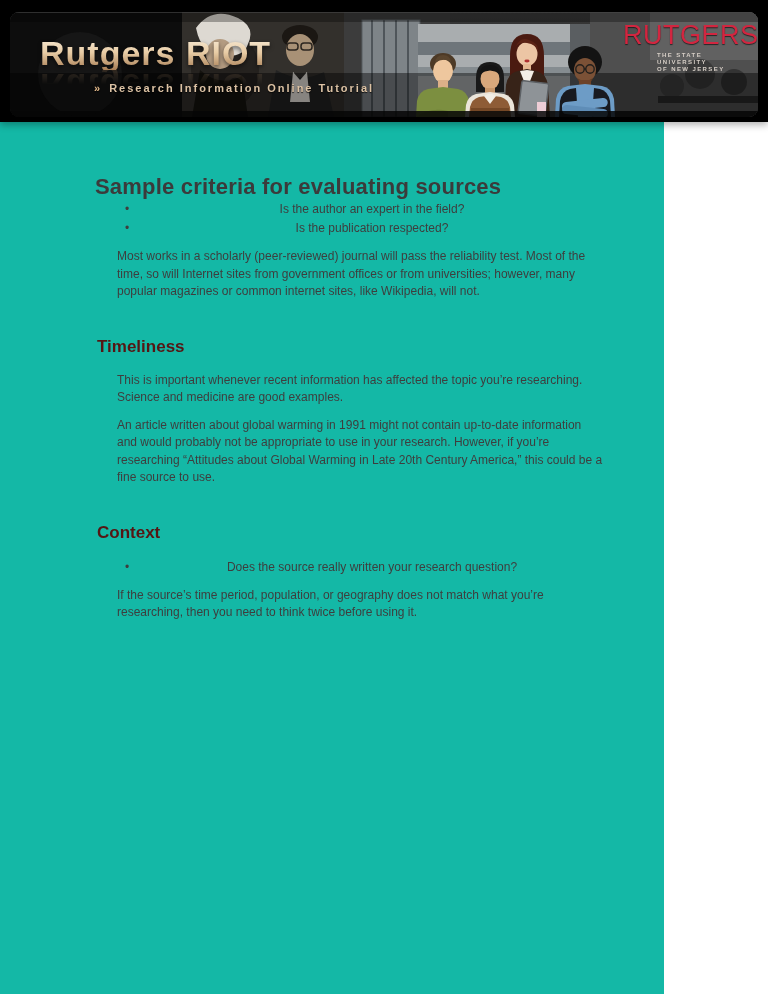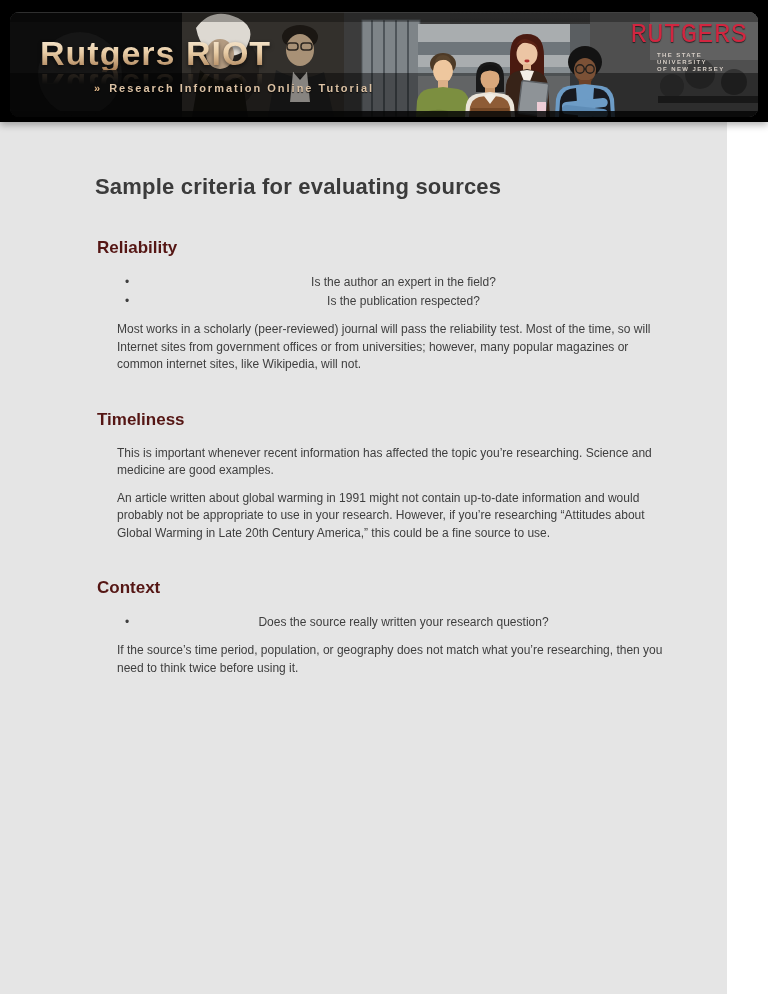--- a/index.html
+++ b/index.html
@@ -2,21 +2,21 @@
 <html><head>
 <meta charset="utf-8">
 <style>
   * { box-sizing: border-box; }
   html, body { margin: 0; padding: 0; }
   body {
     width: 768px;
     background: #ffffff;
     font-family: "Liberation Sans", sans-serif;
   }
-  .page { width: 727px; min-height: 994px; background: #e5e5e5; }
+  .page { width: 664px; min-height: 994px; background: #14b8a6; }
 
   
   .banner {
     position: relative;
     width: 768px;
     height: 122px;
     background: #000;
     box-shadow: 0 3px 7px rgba(0,0,0,0.30);
   }
   .banner-inner {
@@ -57,27 +57,26 @@
     font-weight: bold;
     letter-spacing: 2px;
     color: #dcc2a4;
     text-shadow: 0 1px 1px rgba(0,0,0,0.8);
     white-space: nowrap;
   }
   .riot-subtitle .chev { color: #e3b98b; margin-right: 9px; letter-spacing: 0; }
 
   .ru-logo { position: absolute; right: 3px; top: 10px; width: 132px; text-align: left; }
   .ru-word {
-    font-family: Liberation Mono, monospace;
+    font-family: Liberation Sans, sans-serif;
     font-size: 27px;
     line-height: 1;
     color: #d22640;
     letter-spacing: 0.5px;
     text-shadow: 0 1px 1px rgba(0,0,0,0.6);
-    text-align: center;
   }
   .ru-tag {
     margin: 3px 0 0 34px;
     font-size: 6px;
     line-height: 7px;
     letter-spacing: 1.4px;
     font-weight: bold;
     color: #d6cec6;
   }
 
@@ -268,21 +267,20 @@
       </div>
 
     </div>
   </header>
 
   <main class="content">
 
     <h1 class="doc-title">Sample criteria for evaluating sources</h1>
 
     <section class="section">
-      <h2 class="section-heading">Reliability</h2>
       <ul class="bullets">
         <li>Is the author an expert in the field?</li>
         <li>Is the publication respected?</li>
       </ul>
       <p class="para">Most works in a scholarly (peer-reviewed) journal will pass the reliability test. Most of the time, so will Internet sites from government offices or from universities; however, many popular magazines or common internet sites, like Wikipedia, will not.</p>
     </section>
 
     <section class="section">
       <h2 class="section-heading">Timeliness</h2>
       <p class="para">This is important whenever recent information has affected the topic you’re researching. Science and medicine are good examples.</p>

